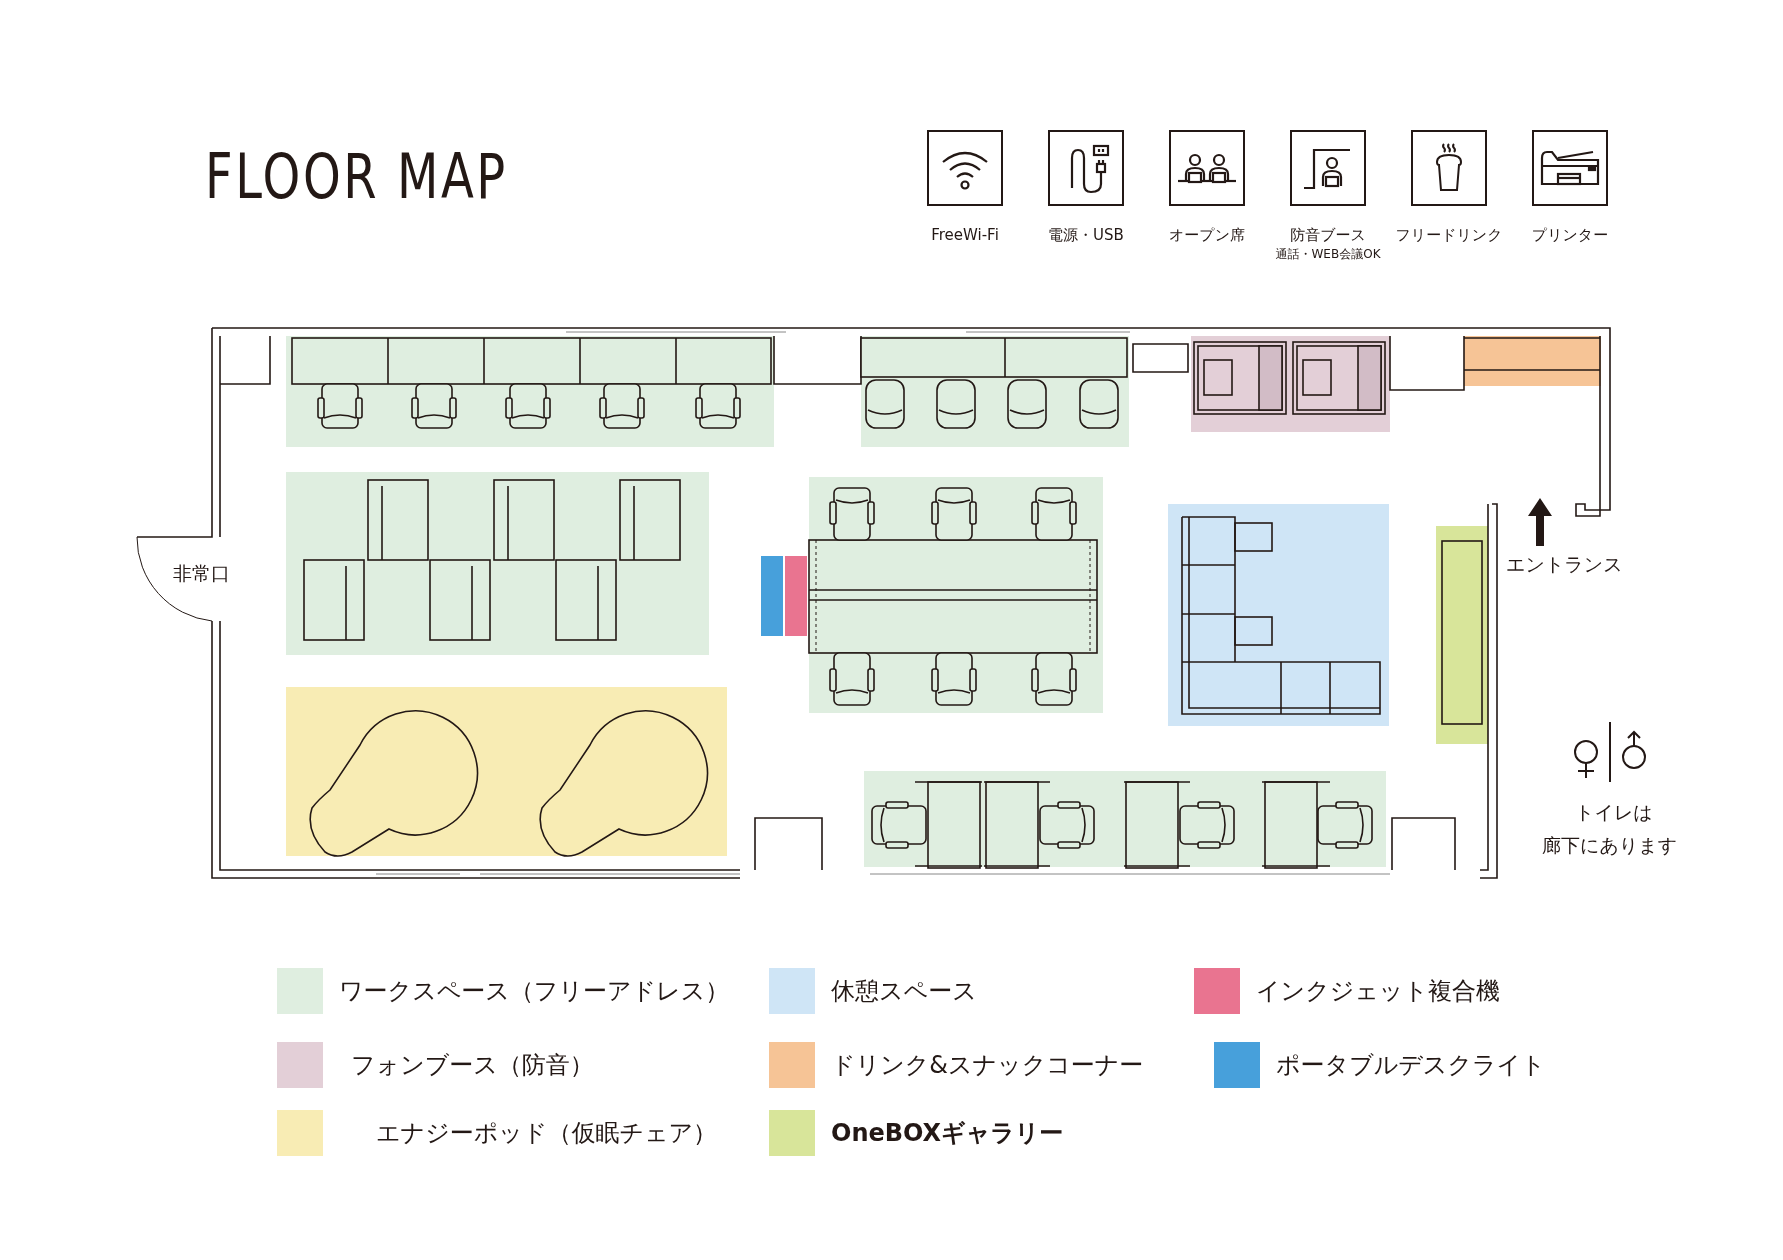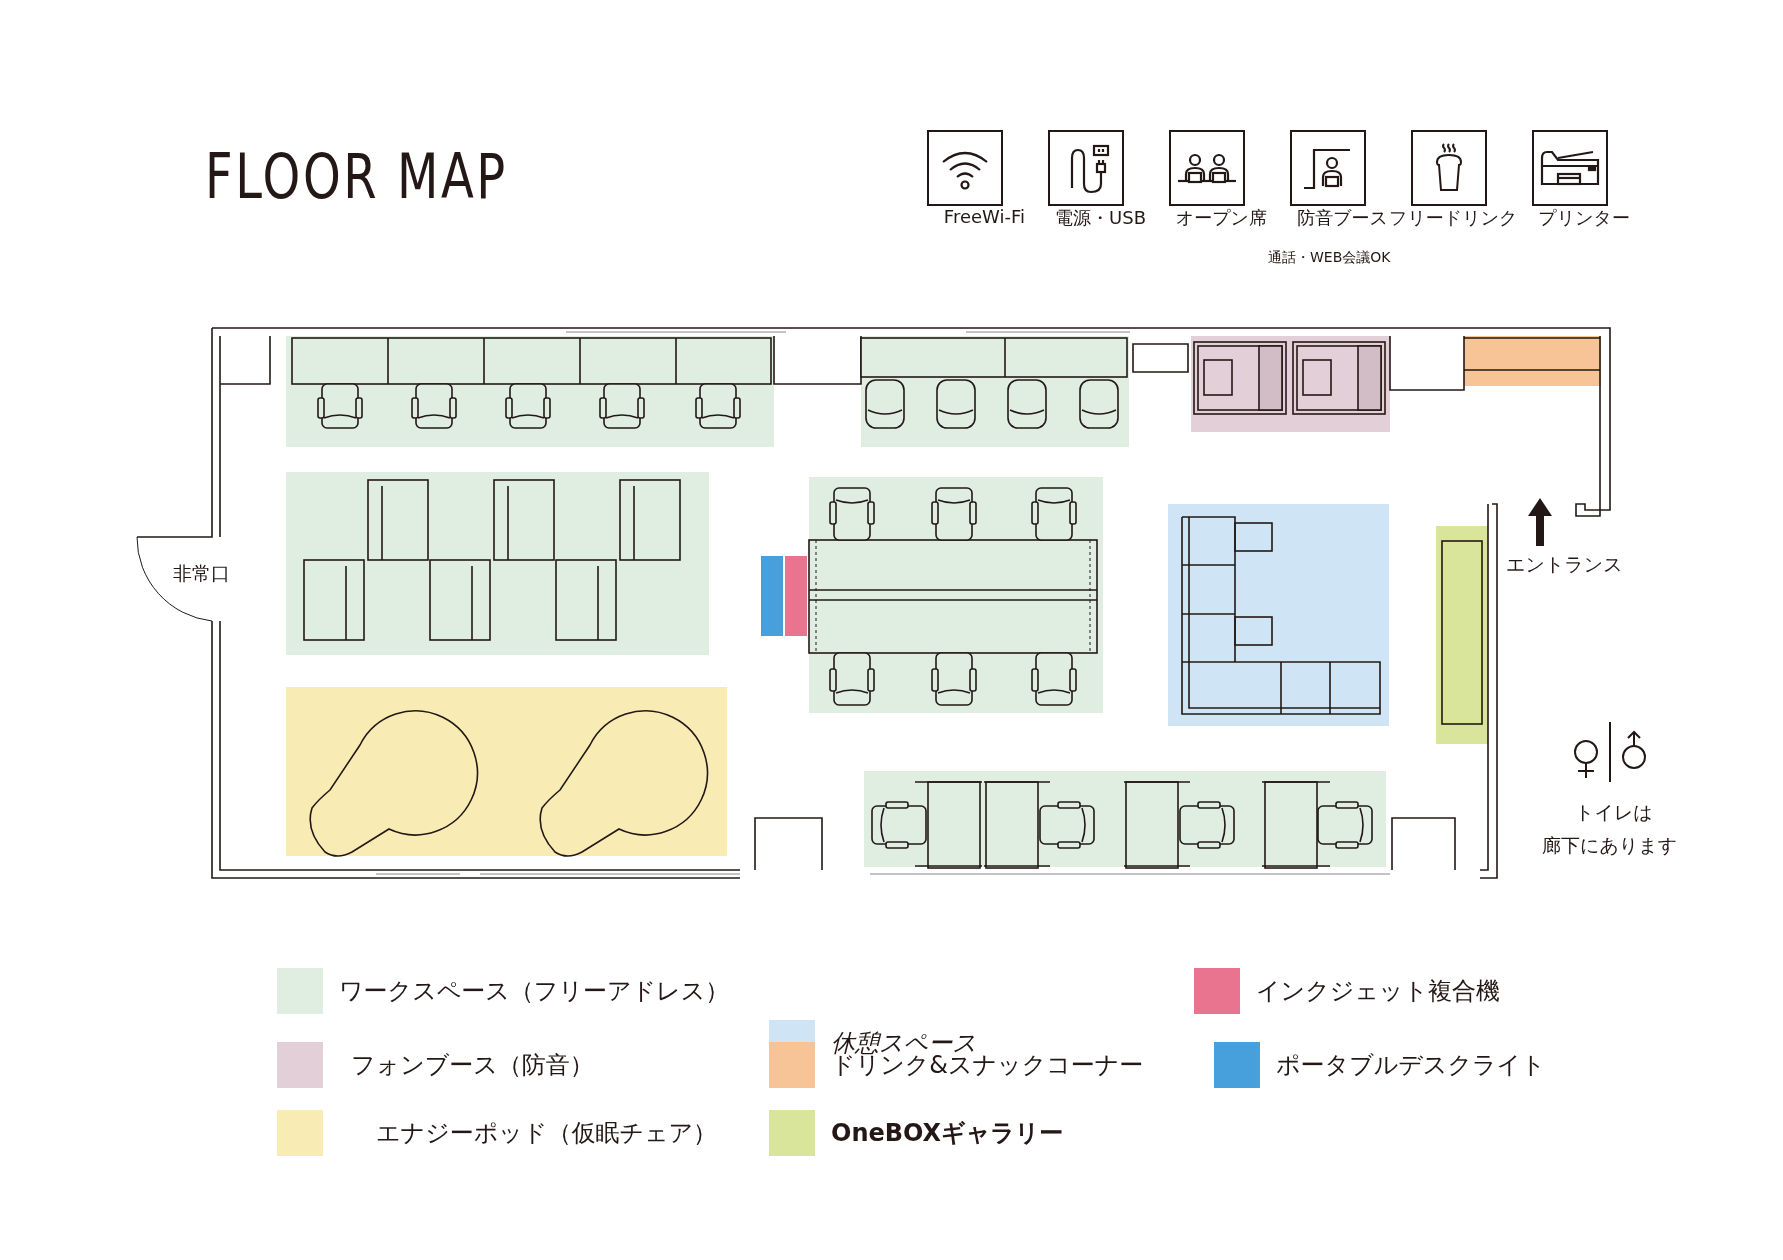--- a/index.html
+++ b/index.html
@@ -1,22 +1,22 @@
 <!DOCTYPE html>
 <html><head>
 <meta charset="utf-8">
 <style>
   html,body{margin:0;padding:0;background:#fff;}
   body{width:1783px;height:1260px;position:relative;overflow:hidden;font-family:"DejaVu Sans","Liberation Sans",sans-serif;color:#231815;}
   .abs{position:absolute;}
   .title{left:205px;top:140px;font-family:"DejaVu Sans Condensed","DejaVu Sans",sans-serif;font-size:62px;letter-spacing:3px;font-weight:400;transform:scaleX(0.86);transform-origin:left top;}
   .amen{position:absolute;top:130px;width:80px;text-align:center;}
   .amen .box{width:76px;height:76px;border:2.5px solid #231815;box-sizing:border-box;display:flex;align-items:center;justify-content:center;background:#fff;margin:0 auto;}
-  .amen .lbl{font-size:18px;margin-top:0;white-space:nowrap;margin-left:-20px;margin-right:-20px;text-align:right;}
-  .amen .sub{font-size:14px;white-space:nowrap;margin-left:-20px;margin-right:-20px;margin-top:19px;}
+  .amen .lbl{font-size:15px;margin-top:20px;white-space:nowrap;margin-left:-20px;margin-right:-20px;}
+  .amen .sub{font-size:12px;white-space:nowrap;margin-left:-20px;margin-right:-20px;margin-top:1px;}
   svg.map{position:absolute;left:0;top:0;}
   .maptext{position:absolute;font-size:19px;white-space:nowrap;}
   .legend-item{position:absolute;display:flex;align-items:center;}
   .legend-item .sw{width:46px;height:46px;margin-right:16px;}
   .legend-item .lt{font-size:24px;white-space:nowrap;}
 </style>
 </head>
 <body>
 
 <div class="abs title">FLOOR MAP</div>
@@ -325,21 +325,21 @@
   <div class="lt">ワークスペース（フリーアドレス）</div>
 </div>
 <div class="legend-item" style="left:277px;top:1042px;gap:12px;">
   <div class="sw" style="background:#e3cfd7;"></div>
   <div class="lt">フォンブース（防音）</div>
 </div>
 <div class="legend-item" style="left:277px;top:1110px;gap:37px;">
   <div class="sw" style="background:#f8ecb4;"></div>
   <div class="lt">エナジーポッド（仮眠チェア）</div>
 </div>
-<div class="legend-item" style="left:769px;top:1020px;font-style:italic;">
+<div class="legend-item" style="left:769px;top:968px;">
   <div class="sw" style="background:#cfe5f6;"></div>
   <div class="lt">休憩スペース</div>
 </div>
 <div class="legend-item" style="left:769px;top:1042px;">
   <div class="sw" style="background:#f6c496;"></div>
   <div class="lt">ドリンク&amp;スナックコーナー</div>
 </div>
 <div class="legend-item" style="left:769px;top:1110px;font-weight:bold;">
   <div class="sw" style="background:#d8e59a;"></div>
   <div class="lt">OneBOXギャラリー</div>

